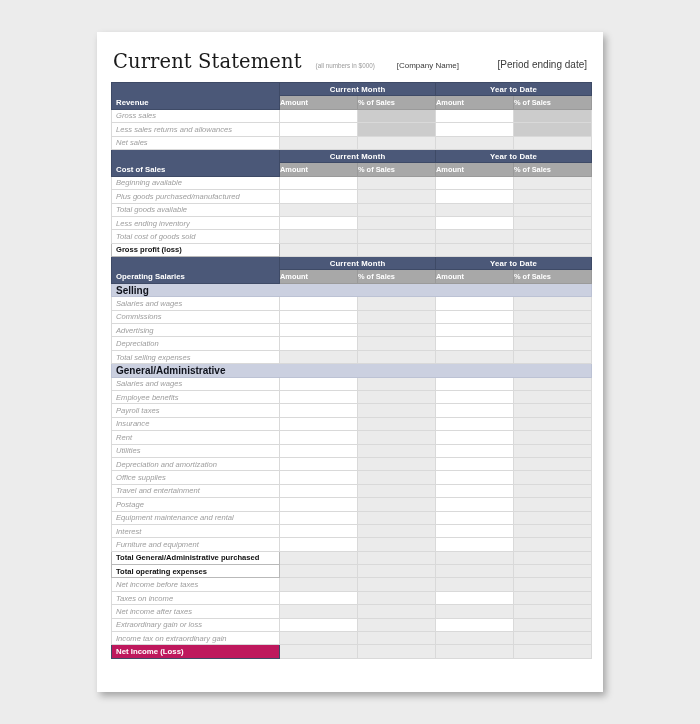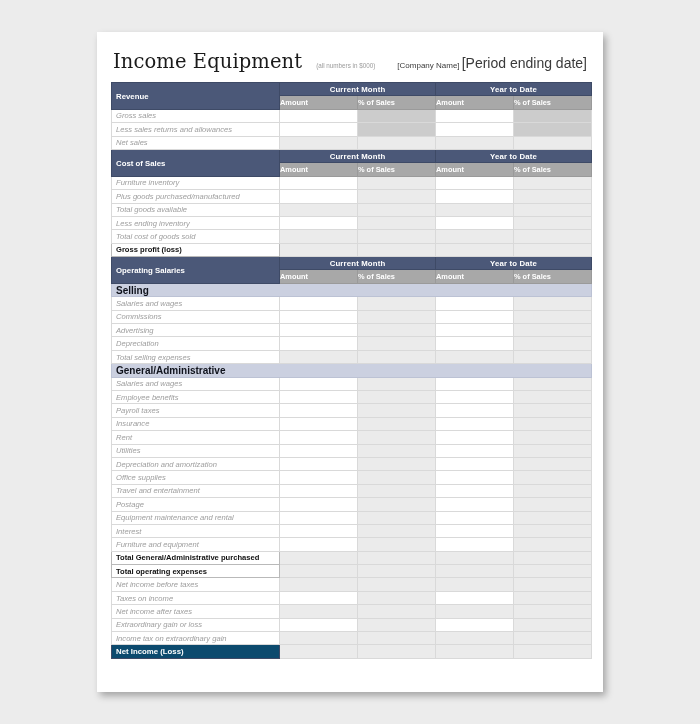--- a/index.html
+++ b/index.html
@@ -30,21 +30,21 @@
   }
   .numnote {
     font-size: 6.3px; color: #9a9a9a;
     margin-left: 14px; white-space: nowrap;
   }
   .company {
     font-size: 8px; color: #3a3a3a;
     margin-left: 22px; white-space: nowrap;
   }
   .period {
-    font-size: 14px; color: #3a3a3a;
+    font-size: 10px; color: #3a3a3a;
     margin-left: auto; white-space: nowrap;
   }
 
   
   table.stmt {
     width: 478px;
     border-collapse: collapse;
     table-layout: fixed;
   }
   table.stmt col.c-label { width: 168px; }
@@ -56,21 +56,21 @@
   
   .band {
     background: #4b5878;
     color: #ffffff;
     font-size: 7.8px; font-weight: bold;
     border: 1px solid #3e4a66;
   }
   .band.name {
     padding-left: 4px;
     vertical-align: bottom;
-    padding-bottom: 8px;
+    padding-bottom: 2px;
   }
   .band.grp {
     text-align: center;
     letter-spacing: .15px;
   }
   
   .sub {
     background: #a8a8a8;
     color: #ffffff;
     font-size: 7.4px; font-weight: bold;
@@ -101,35 +101,35 @@
 
   
   .f-white { background: #ffffff; }
   .f-light { background: #ebebeb; }
   .f-dark  { background: #cccccc; }
 
   .row.total td.lbl { border-color: #b9b9b9; }
 
   
   .netrow td.lbl {
-    background: #0c4a6e; color: #ffffff;
+    background: #be185d; color: #ffffff;
     font-size: 7.8px; font-weight: bold;
     padding-left: 4px;
     border: 1px solid #3e4a66;
   }
   .netrow td.cell { background: #ebebeb; border: 1px solid #d9d9d9; }
 </style>
 </head>
 <body>
 
 <div id="page">
   <div id="inner">
 
     <div class="titlebar">
-      <div class="doc-title">Income Equipment</div>
+      <div class="doc-title">Current Statement</div>
       <div class="numnote">(all numbers in $000)</div>
       <div class="company">[Company Name]</div>
       <div class="period">[Period ending date]</div>
     </div>
 
     <table class="stmt">
       <colgroup>
         <col class="c-label">
           <col class="c-amt">
           <col class="c-pct">
@@ -174,21 +174,21 @@
             <td class="band grp" colspan="2">Current Month</td>
             <td class="band grp" colspan="2">Year to Date</td>
           </tr>
           <tr class="subrow">
             <td class="sub">Amount</td>
             <td class="sub">% of Sales</td>
             <td class="sub">Amount</td>
             <td class="sub">% of Sales</td>
           </tr>
           <tr class="row">
-            <td class="lbl">Furniture inventory</td>
+            <td class="lbl">Beginning available</td>
             <td class="cell f-white"></td>
             <td class="cell f-light"></td>
             <td class="cell f-white"></td>
             <td class="cell f-light"></td>
           </tr>
           <tr class="row">
             <td class="lbl ital">Plus goods purchased/manufactured</td>
             <td class="cell f-white"></td>
             <td class="cell f-light"></td>
             <td class="cell f-white"></td>

